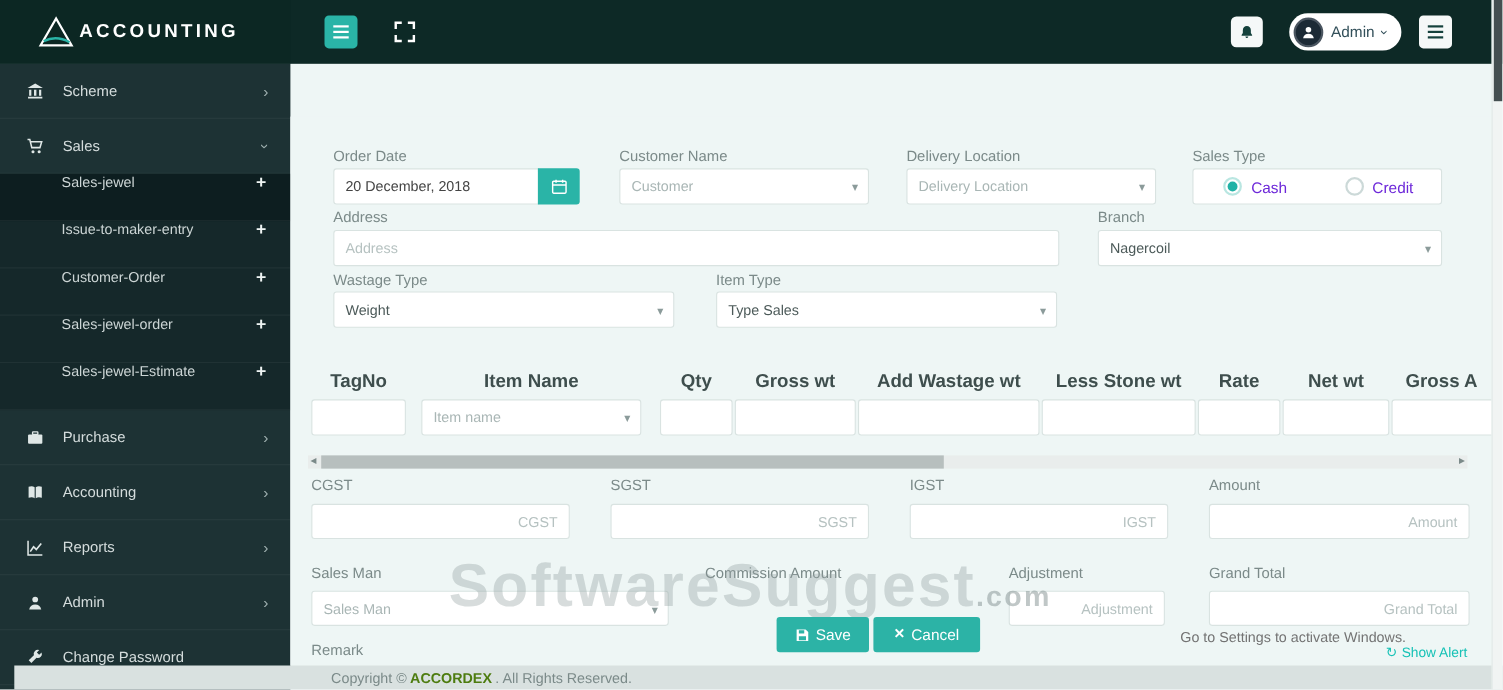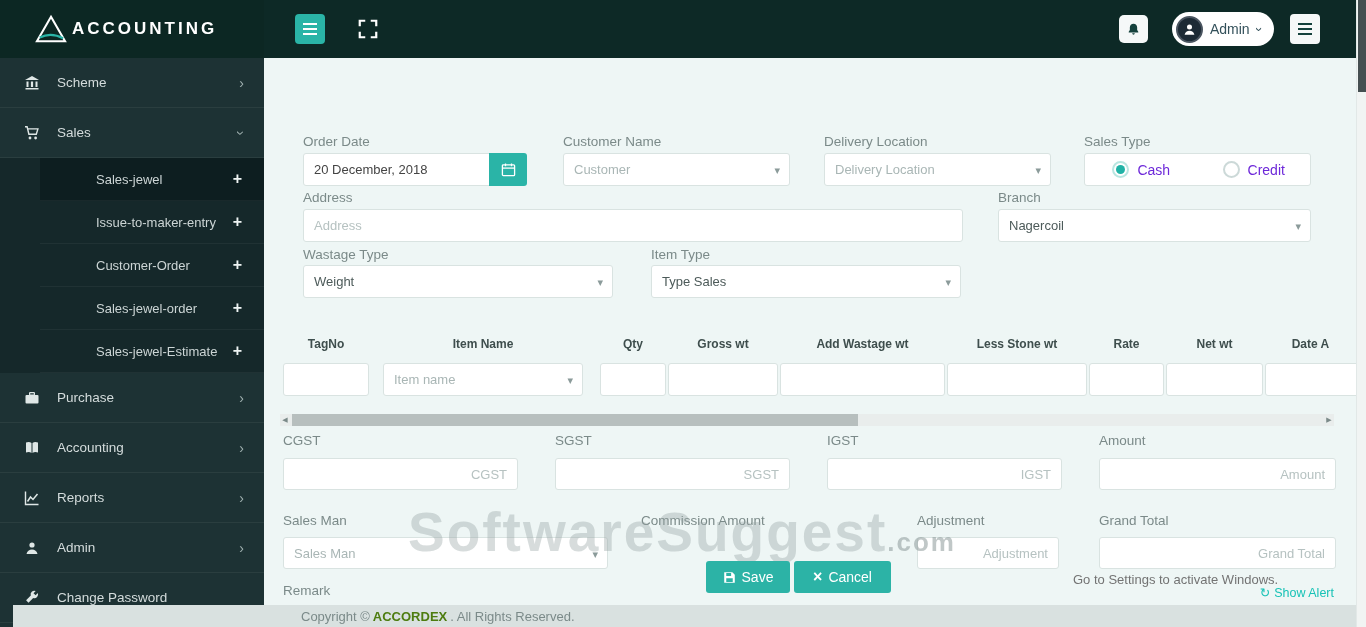--- a/index.html
+++ b/index.html
@@ -24,21 +24,21 @@
   .burger-white { width:30px; height:30px; background:#f5f8f8; border-radius:4px; display:flex; flex-direction:column; justify-content:center; align-items:center; gap:3px; cursor:pointer; }
   .burger-white span { display:block; width:14px; height:2px; background:#14413c; }
 
   
   .sidebar { position:absolute; left:0; top:58px; width:264px; height:569px; background:#1d3234; overflow:hidden; }
   .side-item { height:50px; display:flex; align-items:center; padding:0 20px 0 22px; border-bottom:1px solid rgba(255,255,255,.06); color:#d4dcdc; font-size:13.5px; cursor:pointer; }
   .side-item .s-icon { width:20px; margin-right:15px; display:grid; place-items:center; }
   .chev { margin-left:auto; color:#9fb0af; font-size:14px; }
   .chev.down { transform:rotate(90deg); }
   .sub-list { background:#15282a; }
-  .sub-item { height:43px; display:flex; align-items:center; padding:0 22px 0 56px; border-bottom:1px solid rgba(255,255,255,.05); color:#ccd5d5; font-size:13px; cursor:pointer;margin-left:40px; }
+  .sub-item { height:43px; display:flex; align-items:flex-start; padding:0 22px 0 56px; border-bottom:1px solid rgba(255,255,255,.05); color:#ccd5d5; font-size:13px; cursor:pointer; }
   .sub-item.active { background:#0d1e20; }
   .plus { margin-left:auto; color:#eef4f3; font-size:16px; font-weight:bold; }
 
   
   .titlebar { position:absolute; left:264px; top:58px; width:1092px; height:48px; background:#f7fbfa; border-bottom:1px solid #e2ecea; }
   .page-title { position:absolute; left:39px; top:14px; color:#5d6c6c; font-size:17px; letter-spacing:1px; }
   .tb-btn { position:absolute; left:884px; top:9px; width:127px; height:28px; background:#2ab4a7; border:none; border-radius:4px; cursor:pointer; }
   .tb-minus { position:absolute; left:1024px; top:11px; color:#8b9a99; font-size:17px; cursor:pointer; }
 
   
@@ -50,21 +50,21 @@
   .sel { position:absolute; height:33px; background:#fff; border:1px solid #d9e3e1; border-radius:3px; font-size:13px; color:#4c5a59; padding:0 26px 0 10px; display:flex; align-items:center; cursor:pointer; }
   .sel .caret { position:absolute; right:9px; top:10px; color:#8b9b9a; font-size:11px; }
   .sel.ph { color:#a9b6b5; }
   .cal-btn { position:absolute; width:38px; height:33px; background:#2ab4a7; border:none; border-radius:0 3px 3px 0; display:grid; place-items:center; cursor:pointer; }
   .stype-box { position:absolute; height:33px; background:#fff; border:1px solid #d9e3e1; border-radius:3px; display:flex; align-items:center; }
   .radio-opt { flex:1; display:flex; align-items:center; justify-content:center; gap:8px; color:#6d28d9; font-size:14px; cursor:pointer; }
   .radio { width:17px; height:17px; border-radius:50%; border:2px solid #ccd9d8; background:#fff; position:relative; display:inline-block; }
   .radio.on { border-color:#b9e6e1; }
   .radio.on::after { content:""; position:absolute; inset:2px; border-radius:50%; background:#21b2a6; }
 
-  .th { position:absolute; top:231px; font-weight:bold; color:#3e4e4d; font-size:12px; text-align:center; }
+  .th { position:absolute; top:231px; font-weight:bold; color:#3e4e4d; font-size:17px; text-align:center; }
   .hscroll { position:absolute; left:16px; top:308px; width:1054px; height:12px; background:#e9edec; }
   .hs-arrow { position:absolute; top:0; width:10px; height:12px; color:#7b8a89; font-size:7px; line-height:12px; text-align:center; cursor:pointer; }
   .hs-thumb { position:absolute; left:12px; top:0; width:566px; height:12px; background:#b7bfbe; cursor:pointer; }
 
   .btn { position:absolute; top:455px; height:32px; background:#2cb3a6; color:#fff; border:none; border-radius:3px; display:flex; align-items:center; justify-content:center; gap:6px; font-size:14px; cursor:pointer; z-index:6; font-family:"Liberation Sans", sans-serif; }
   .x-ic { font-size:16px; font-weight:bold; line-height:1; }
 
   .watermark { position:absolute; left:144px; top:394px; font-size:55px; font-weight:bold; color:rgba(150,163,163,.38); letter-spacing:2px; white-space:nowrap; pointer-events:none; z-index:5; }
   .wm-com { font-size:26px; color:rgba(140,153,153,.55); }
   .activate1 { position:absolute; left:809px; top:437px; font-size:20px; color:#a3b2b1; pointer-events:none; z-index:5; }
@@ -275,21 +275,21 @@
     </div>
 
     <span class="th" style="left:19px;  width:86px;">TagNo</span>
     <span class="th" style="left:119px; width:200px;">Item Name</span>
     <span class="th" style="left:336px; width:66px;">Qty</span>
     <span class="th" style="left:404px; width:110px;">Gross wt</span>
     <span class="th" style="left:516px; width:165px;">Add Wastage wt</span>
     <span class="th" style="left:683px; width:140px;">Less Stone wt</span>
     <span class="th" style="left:825px; width:75px;">Rate</span>
     <span class="th" style="left:902px; width:97px;">Net wt</span>
-    <span class="th" style="left:1001px; width:91px;">Date A</span>
+    <span class="th" style="left:1001px; width:91px;">Gross A</span>
 
     <input class="inp" style="left: 19px; top: 257px; width: 86px;">
     <div class="sel ph" style="left:119px; top:257px; width:200px;">
       <span>Item name</span>
       <span class="caret">▾</span>
     </div>
     <input class="inp" style="left: 336px; top: 257px; width: 66px;">
     <input class="inp" style="left: 404px; top: 257px; width: 110px;">
     <input class="inp" style="left: 516px; top: 257px; width: 165px;">
     <input class="inp" style="left: 683px; top: 257px; width: 140px;">

